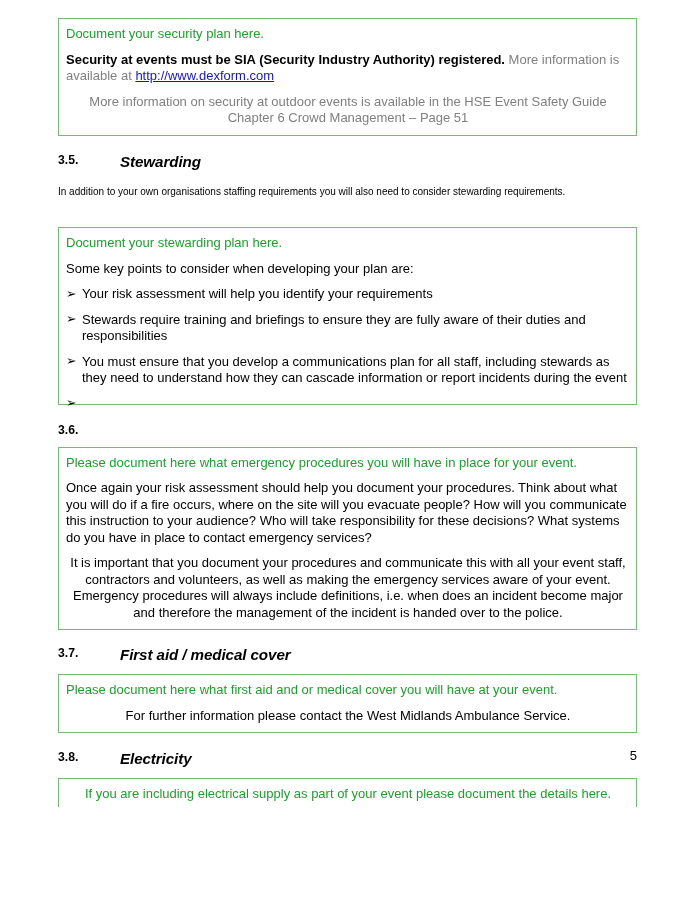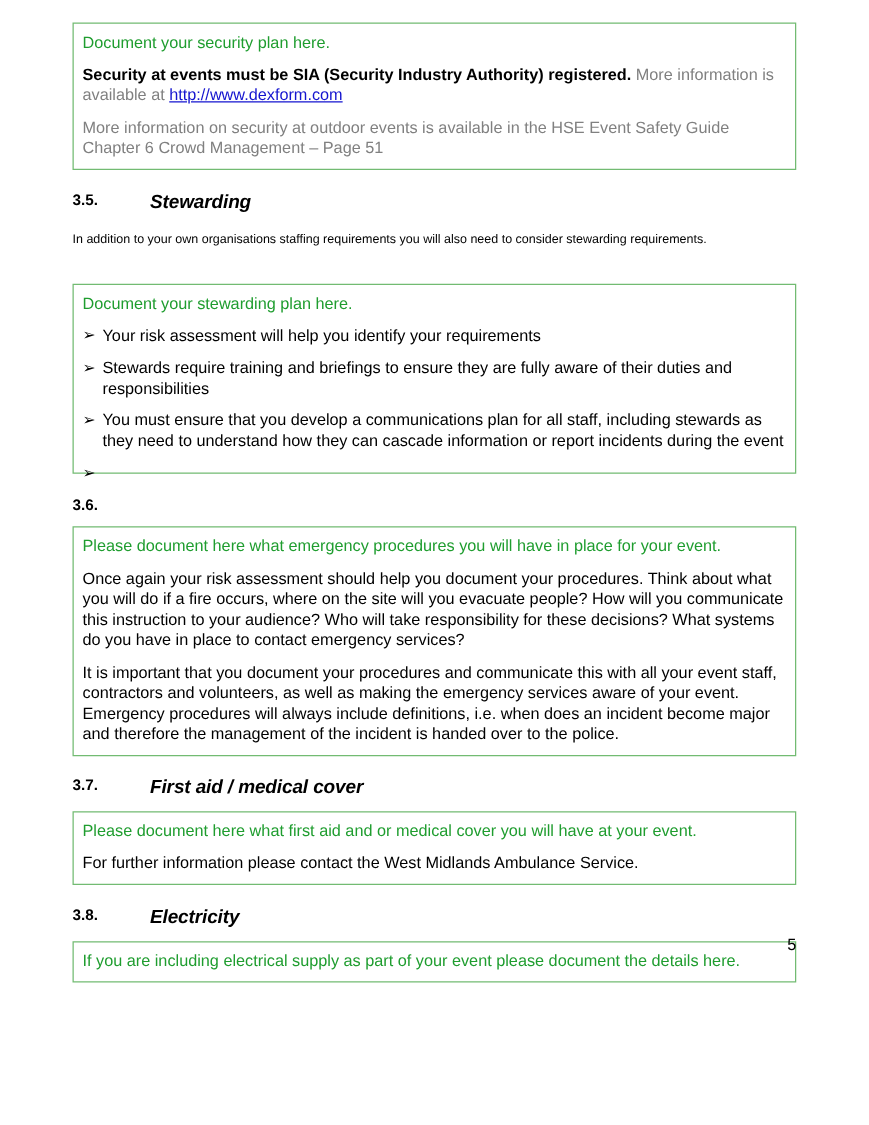--- a/index.html
+++ b/index.html
@@ -29,21 +29,21 @@
     box-sizing: border-box;
     padding: 7px 6px 8px 7px;
     margin: 0;
     background: #ffffff;
   }
   .form-box p {
     margin: 0 0 9px 0;
     font-size: 13.0px;
     line-height: 16.5px;
   }
-  .form-box p:last-child { margin-bottom: 0; }
+  .form-box p:last-child { margin-bottom: 0; text-align: center; }
 
   .prompt {
     color: #1f9d2f;
   }
   .grey {
     color: #808080;
   }
   .black { color: #000000; }
   .bold { font-weight: bold; }
   a.link {
@@ -142,20 +142,21 @@
   </div>
 
   <div class="sp-after-h35"></div>
 
   <p class="body-text">In addition to your own organisations staffing requirements you will also need to consider stewarding requirements.</p>
 
   <div class="sp-after-p35"></div>
 
   <div class="form-box">
     <p class="prompt">Document your stewarding plan here.</p>
+    <p>Some key points to consider when developing your plan are:</p>
     <ul class="arrow-list">
       <li><span class="bullet">➢</span><span>Your risk assessment will help you identify your requirements</span></li>
       <li><span class="bullet">➢</span><span>Stewards require training and briefings to ensure they are fully aware of their duties and responsibilities</span></li>
       <li><span class="bullet">➢</span><span>You must ensure that you develop a communications plan for all staff, including stewards as they need to understand how they can cascade information or report incidents during the event</span></li>
       <li><span class="bullet">➢</span></li>
     </ul>
   </div>
 
   <div class="sp-after-box2"></div>
 

